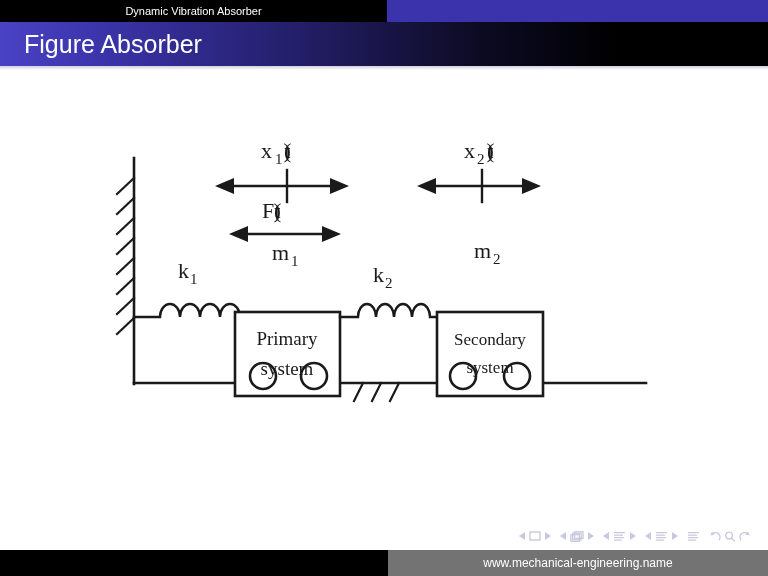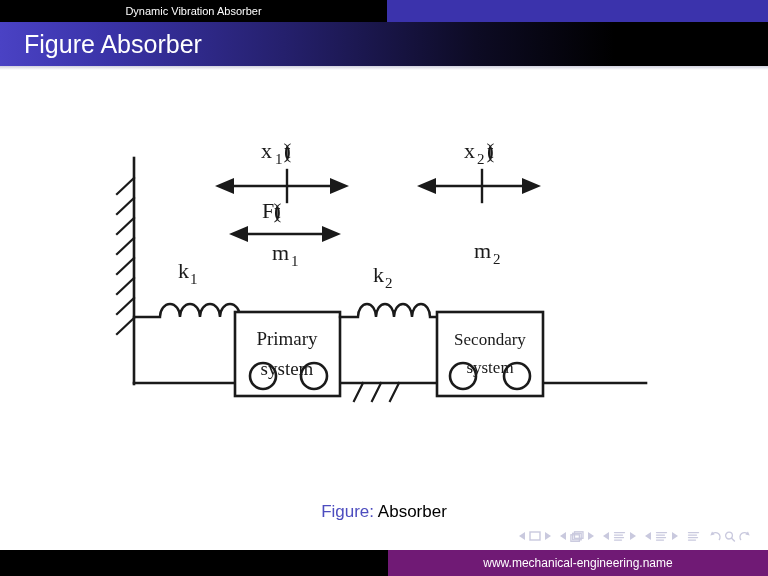--- a/index.html
+++ b/index.html
@@ -67,21 +67,21 @@
     gap:0px;
     opacity:1;
   }
   .nav-group{display:flex;align-items:center;gap:3px;margin-right:9px;}
   .nav-sym{display:inline-block;}
   .nav-sym svg{display:block;}
 
   
   .footer{
     position:absolute;left:0;top:550px;width:768px;height:26px;
-    background:#701a75;
+    background:#737373;
   }
   .footer-black{
     position:absolute;left:0;top:0;width:388px;height:26px;
     background:#000000;
   }
   .footer-text{
     position:absolute;left:388px;top:0;width:380px;height:26px;
     line-height:26px;text-align:center;
     color:#ffffff;font-size:12px;
     font-family:"Liberation Sans", sans-serif;
@@ -216,24 +216,20 @@
       <text class="mlabel" x="287" y="275" font-size="19" text-anchor="middle">Primary</text>
       <text class="mlabel" x="287" y="305" font-size="19" text-anchor="middle">system</text>
     </g>
 
     <g>
       <text class="mlabel" x="490" y="275" font-size="17" text-anchor="middle">Secondary</text>
       <text class="mlabel" x="490" y="303" font-size="17" text-anchor="middle">system</text>
     </g>
   </svg>
 
-  <div class="caption">
-    <span class="cap-label">Figure:</span>
-    <span class="cap-text">Absorber</span>
-  </div>
 </div>
 
 <div class="navbar">
 
   <div class="nav-group">
     <span class="nav-sym">
       <svg width="7" height="10" viewBox="0 0 7 10">
           <polygon points="6,1 6,9 0,5" fill="#c9c9de"></polygon>
         </svg>
     </span>

